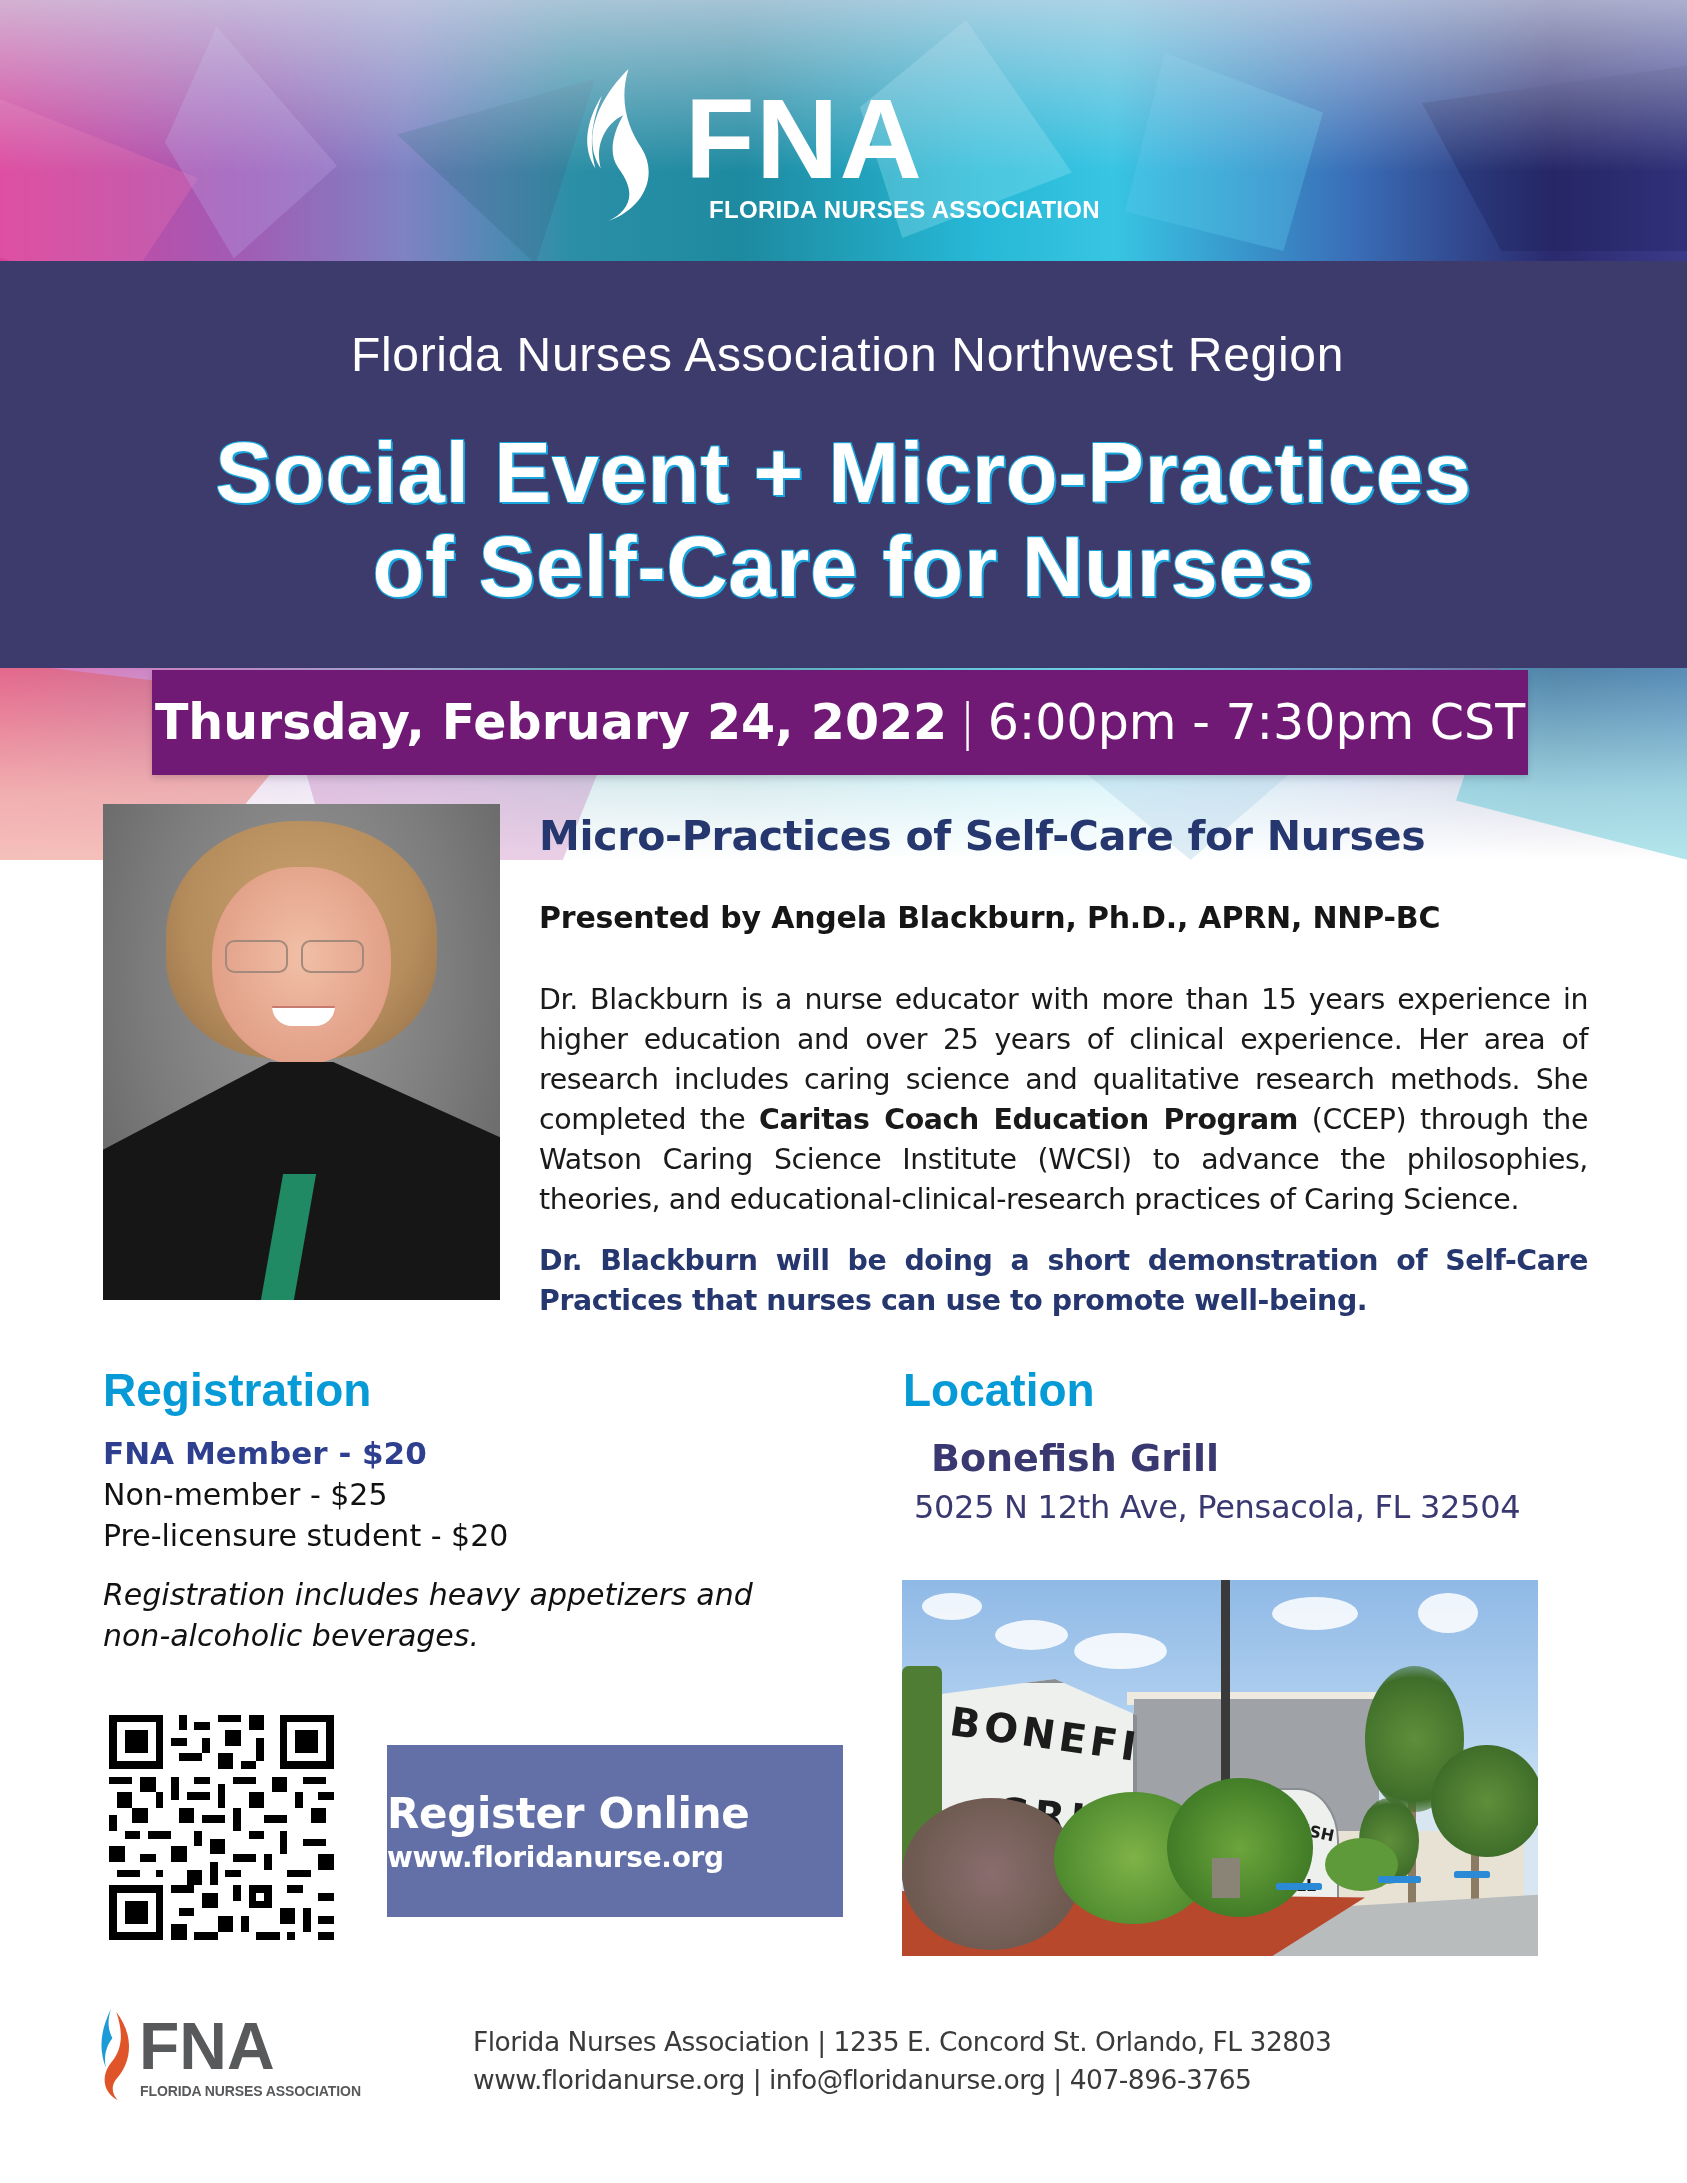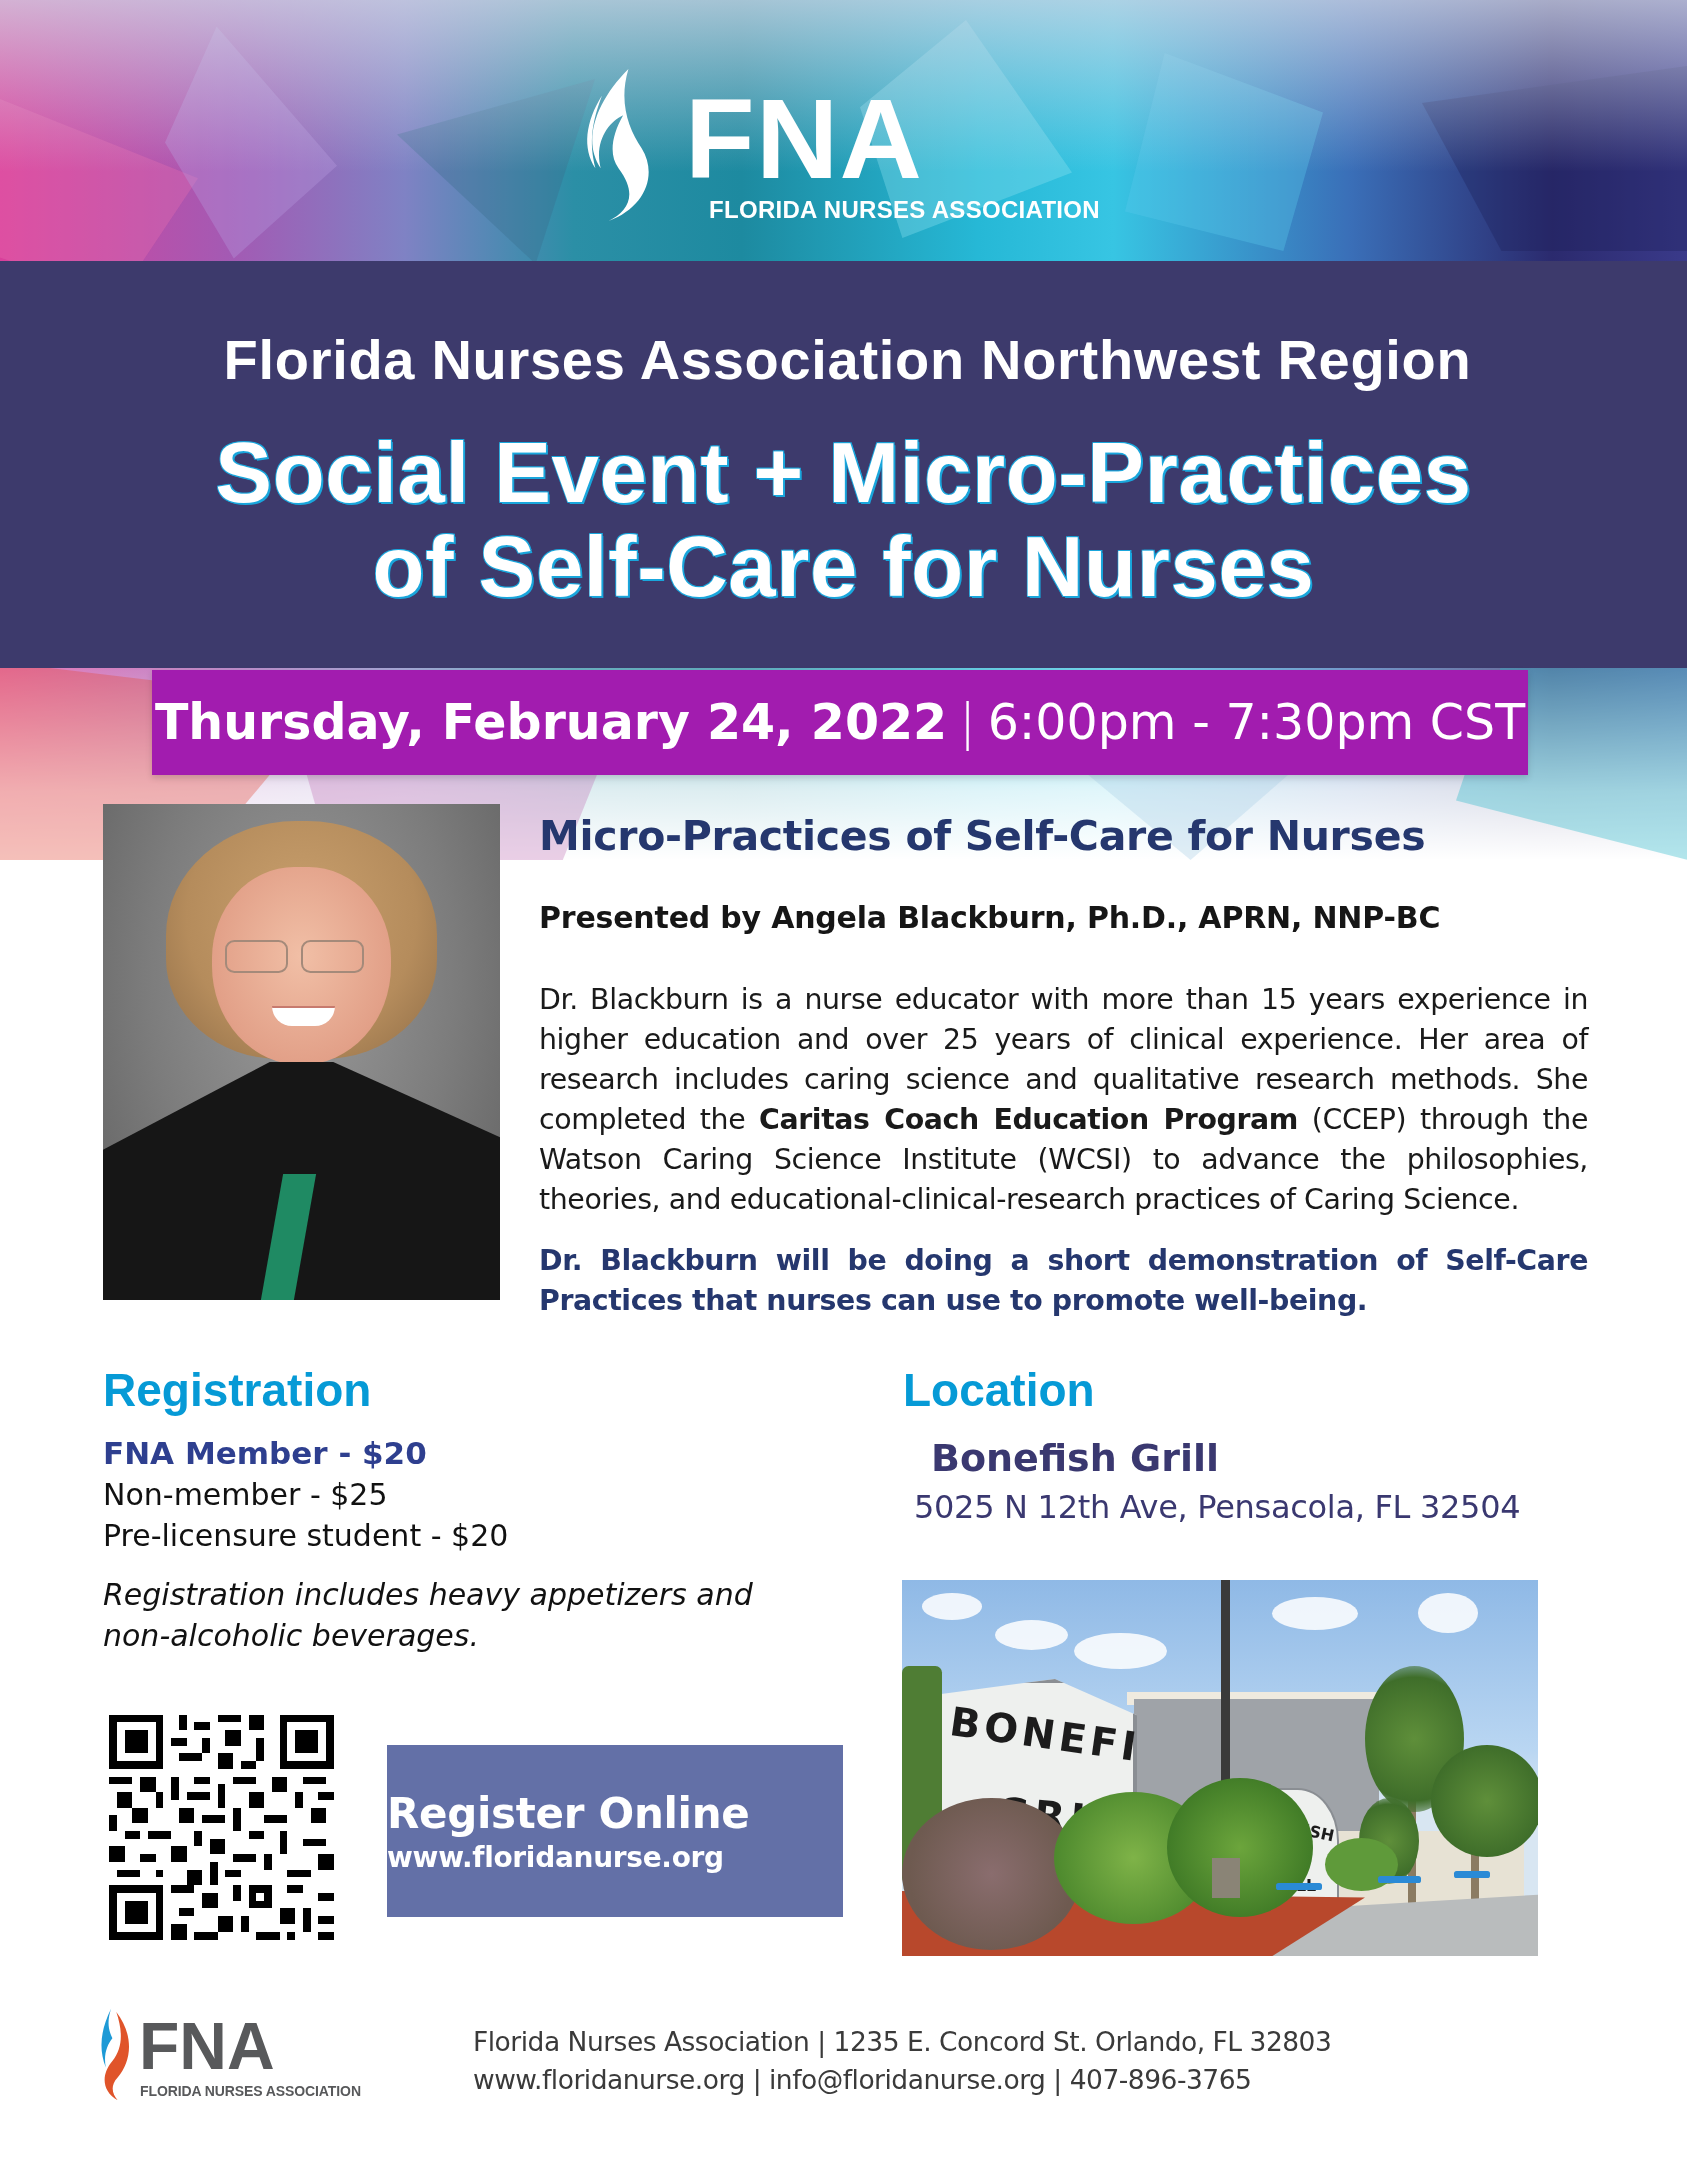--- a/index.html
+++ b/index.html
@@ -36,35 +36,35 @@
   }
 
   
   .title-band {
     position: absolute; left: 0; top: 261px; width: 1687px; height: 407px;
     background: #3d3a6c;
     text-align: center;
   }
   .region-title {
     position: absolute; left: 0; right: 0; top: 66px;
-    font-family: "Liberation Sans", sans-serif; font-weight: 700;
-    font-size: 56px; color: #ffffff; letter-spacing: 0.7px; padding-left: 8px;
+    font-family: "Liberation Sans", sans-serif; font-weight: 400;
+    font-size: 48px; color: #ffffff; letter-spacing: 0.7px; padding-left: 8px;
   }
   .event-title {
     position: absolute; left: 0; right: 0; top: 165px;
     font-family: "Liberation Sans", sans-serif; font-weight: 700;
     font-size: 85px; line-height: 94px; color: #ffffff;
     text-shadow: 2px 2px 0 #19a6dc, -0.7px -0.7px 0 #19a6dc, 1.3px -0.7px 0 #19a6dc, -0.7px 1.3px 0 #19a6dc;
     letter-spacing: 0.7px;
   }
 
   
   .date-bar {
     position: absolute; left: 152px; top: 670px; width: 1376px; height: 105px;
-    background: #a21caf;
+    background: #701a75;
     display: flex; align-items: center; justify-content: center;
     box-shadow: 0 2.6px 6.6px rgba(0,0,0,0.15);
     font-family: "DejaVu Sans", sans-serif; color: #ffffff; font-size: 49px;
   }
   .date-bar .date { font-weight: 700; }
   .date-bar .sep { font-weight: 300; margin: 0 12px; }
   .date-bar .time { font-weight: 400; }
 
   
   .speaker-photo {

